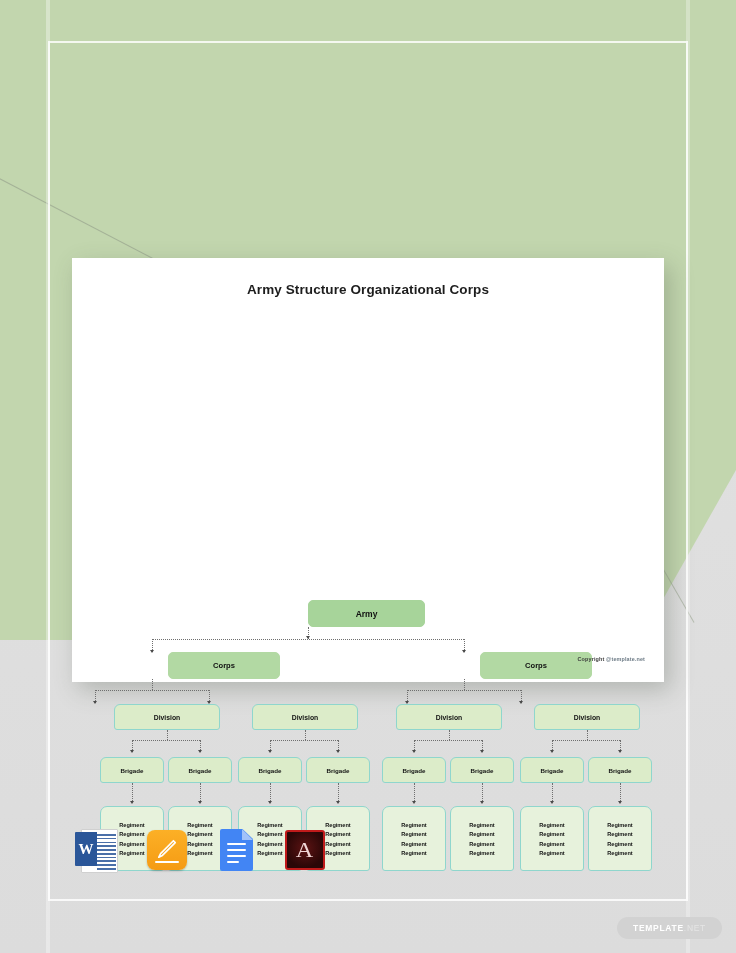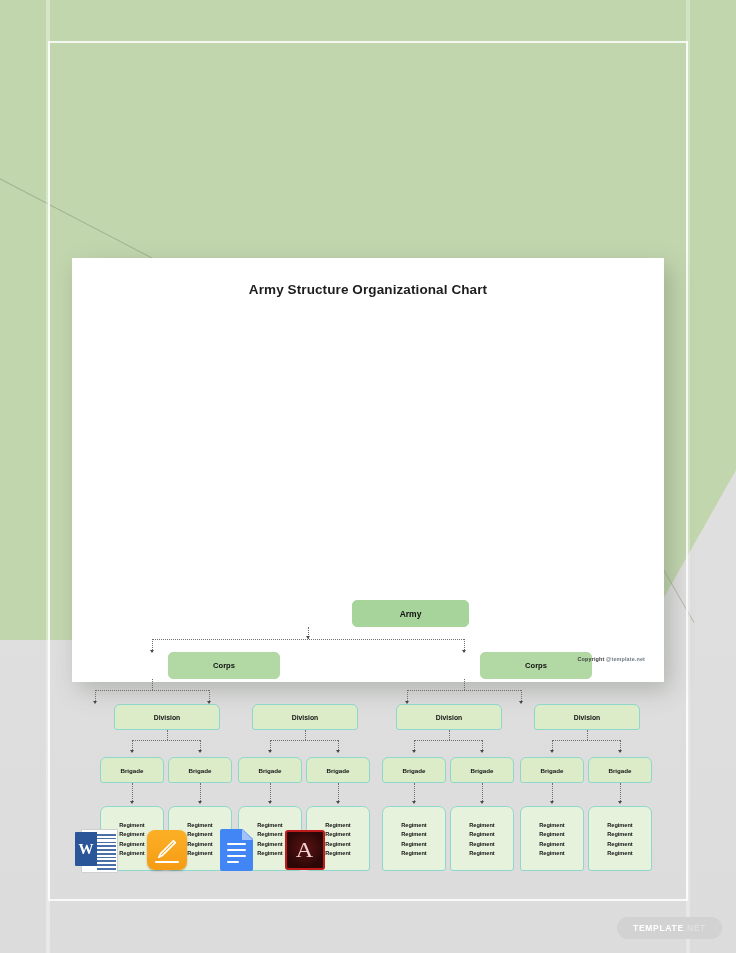--- a/index.html
+++ b/index.html
@@ -64,21 +64,21 @@
   
   #chart{position:absolute;left:0;top:0;width:592px;height:424px;}
   .node{
     position:absolute;box-sizing:border-box;
     display:flex;align-items:center;justify-content:center;
     font-weight:bold;color:#111;text-align:center;
     border-radius:5px 5px 2px 2px;
   }
   .n-army{
     background:#a7d49a;border:1px solid #a7d49a;
-    font-size:8.5px;border-radius:5px;margin-left:44px;
+    font-size:8.5px;border-radius:5px;
   }
   .n-corps{
     background:#b2d9a3;border:1px solid #b2d9a3;
     font-size:7.6px;border-radius:5px;
   }
   .n-div{
     background:#dcecc9;border:1px solid #8fd6cd;
     font-size:6.8px;border-radius:6px 6px 3px 3px;
   }
   .n-brig{
@@ -149,21 +149,21 @@
 <div id="bg-green"></div>
 <div id="bg-green-shade"></div>
 <div id="diag-left-line"></div>
 <div id="diag-right-line"></div>
 <div id="band-left"></div>
 <div id="band-right"></div>
 <div id="frame"></div>
 
 <div id="doc-card">
 
-  <div id="doc-title">Army Structure Organizational Chart</div>
+  <div id="doc-title">Army Structure Organizational Corps</div>
 
   <div id="chart">
 
     <div class="vline" style="left:236px;top:369px;height:12px;"></div>
     <div class="hline" style="left:80px;top:381px;width:312px;"></div>
     <div class="vline" style="left:80px;top:381px;height:13px;"></div>
     <div class="vline" style="left:392px;top:381px;height:13px;"></div>
     <div class="arrow" style="left:78px;top:392px;"></div>
     <div class="arrow" style="left:390px;top:392px;"></div>
     <div class="arrow" style="left:234px;top:378px;"></div>

